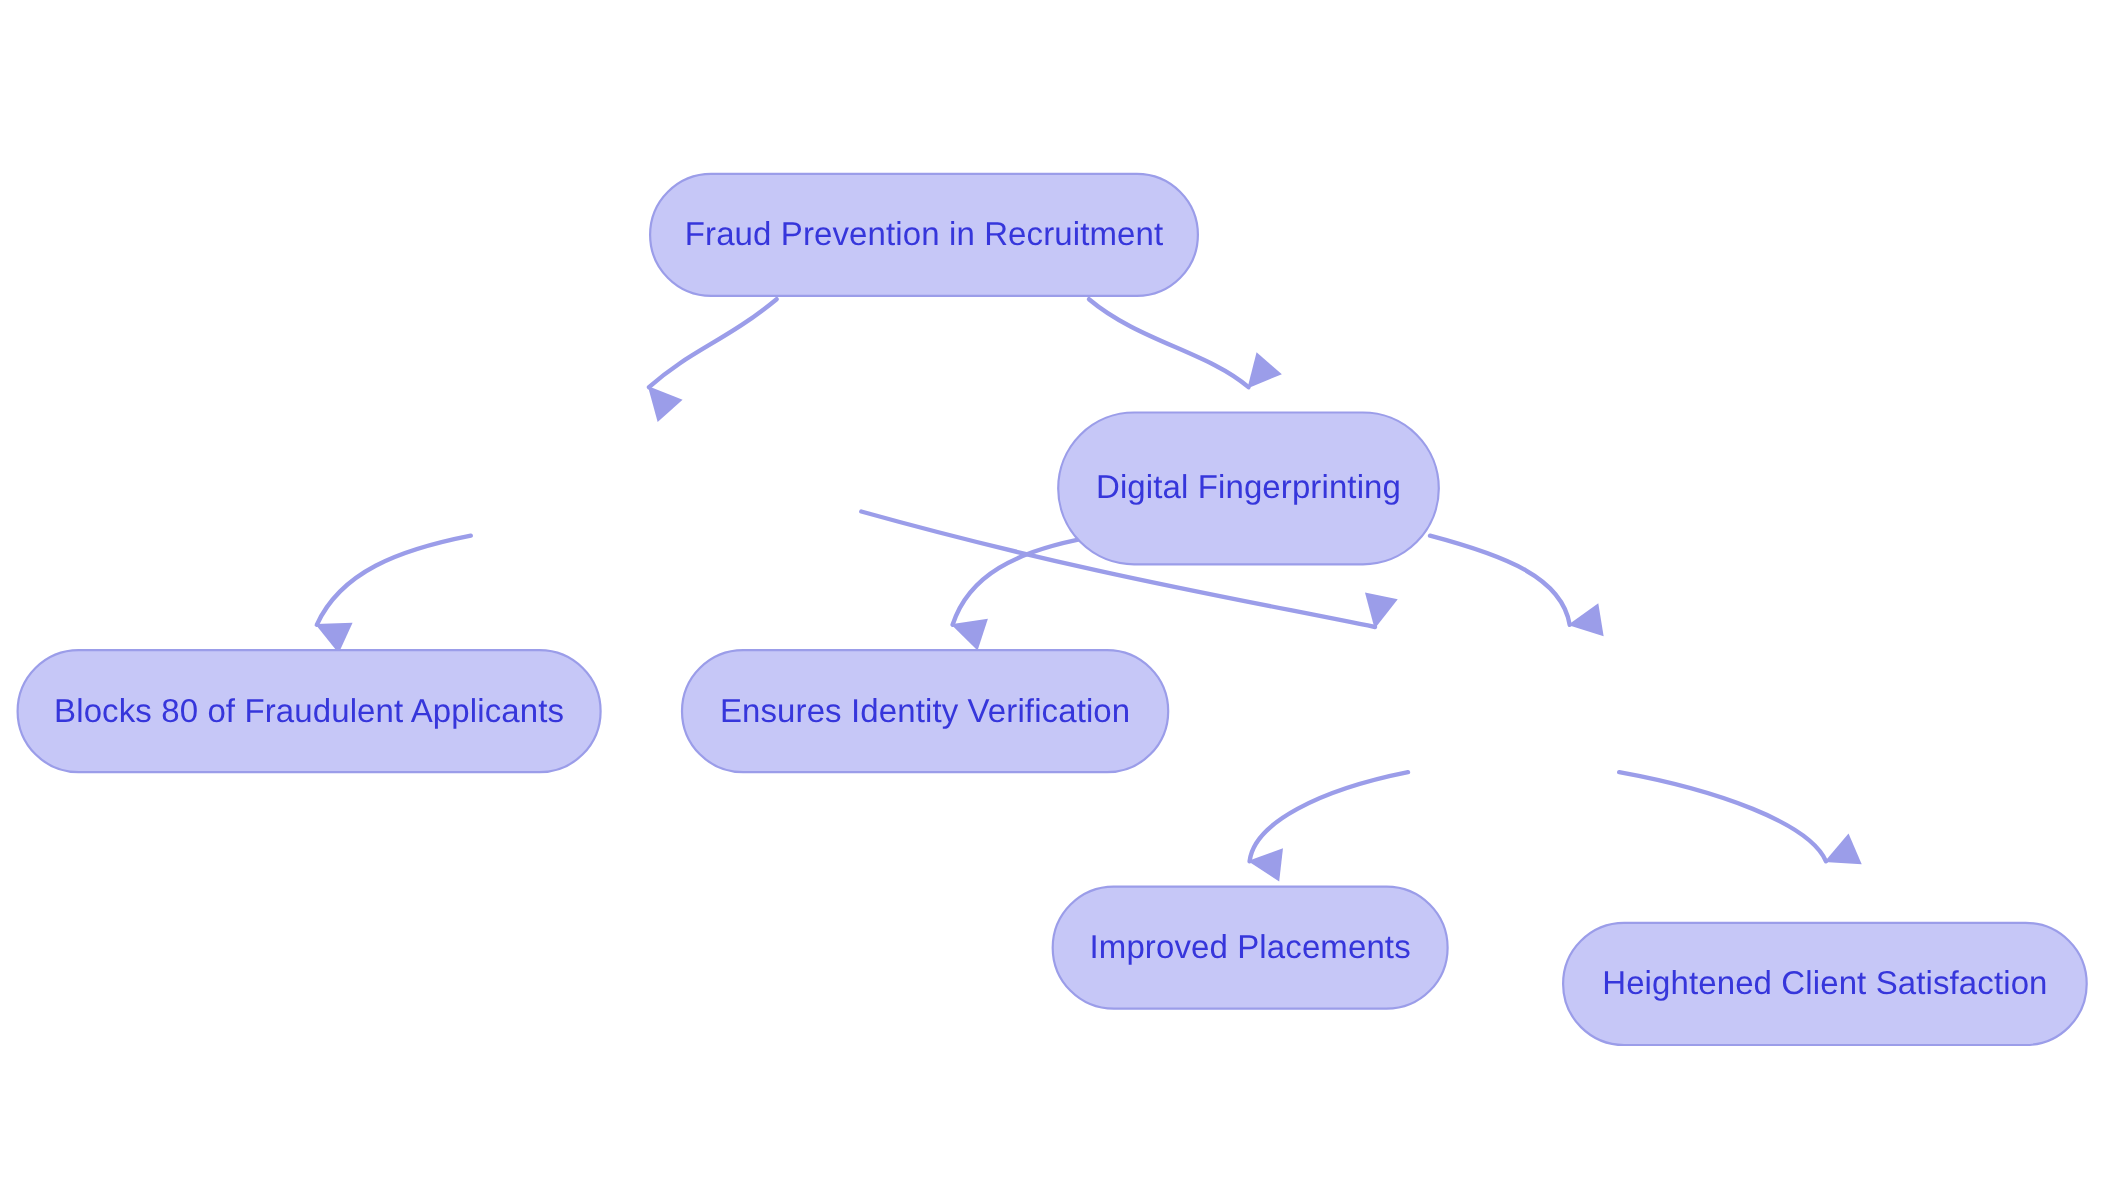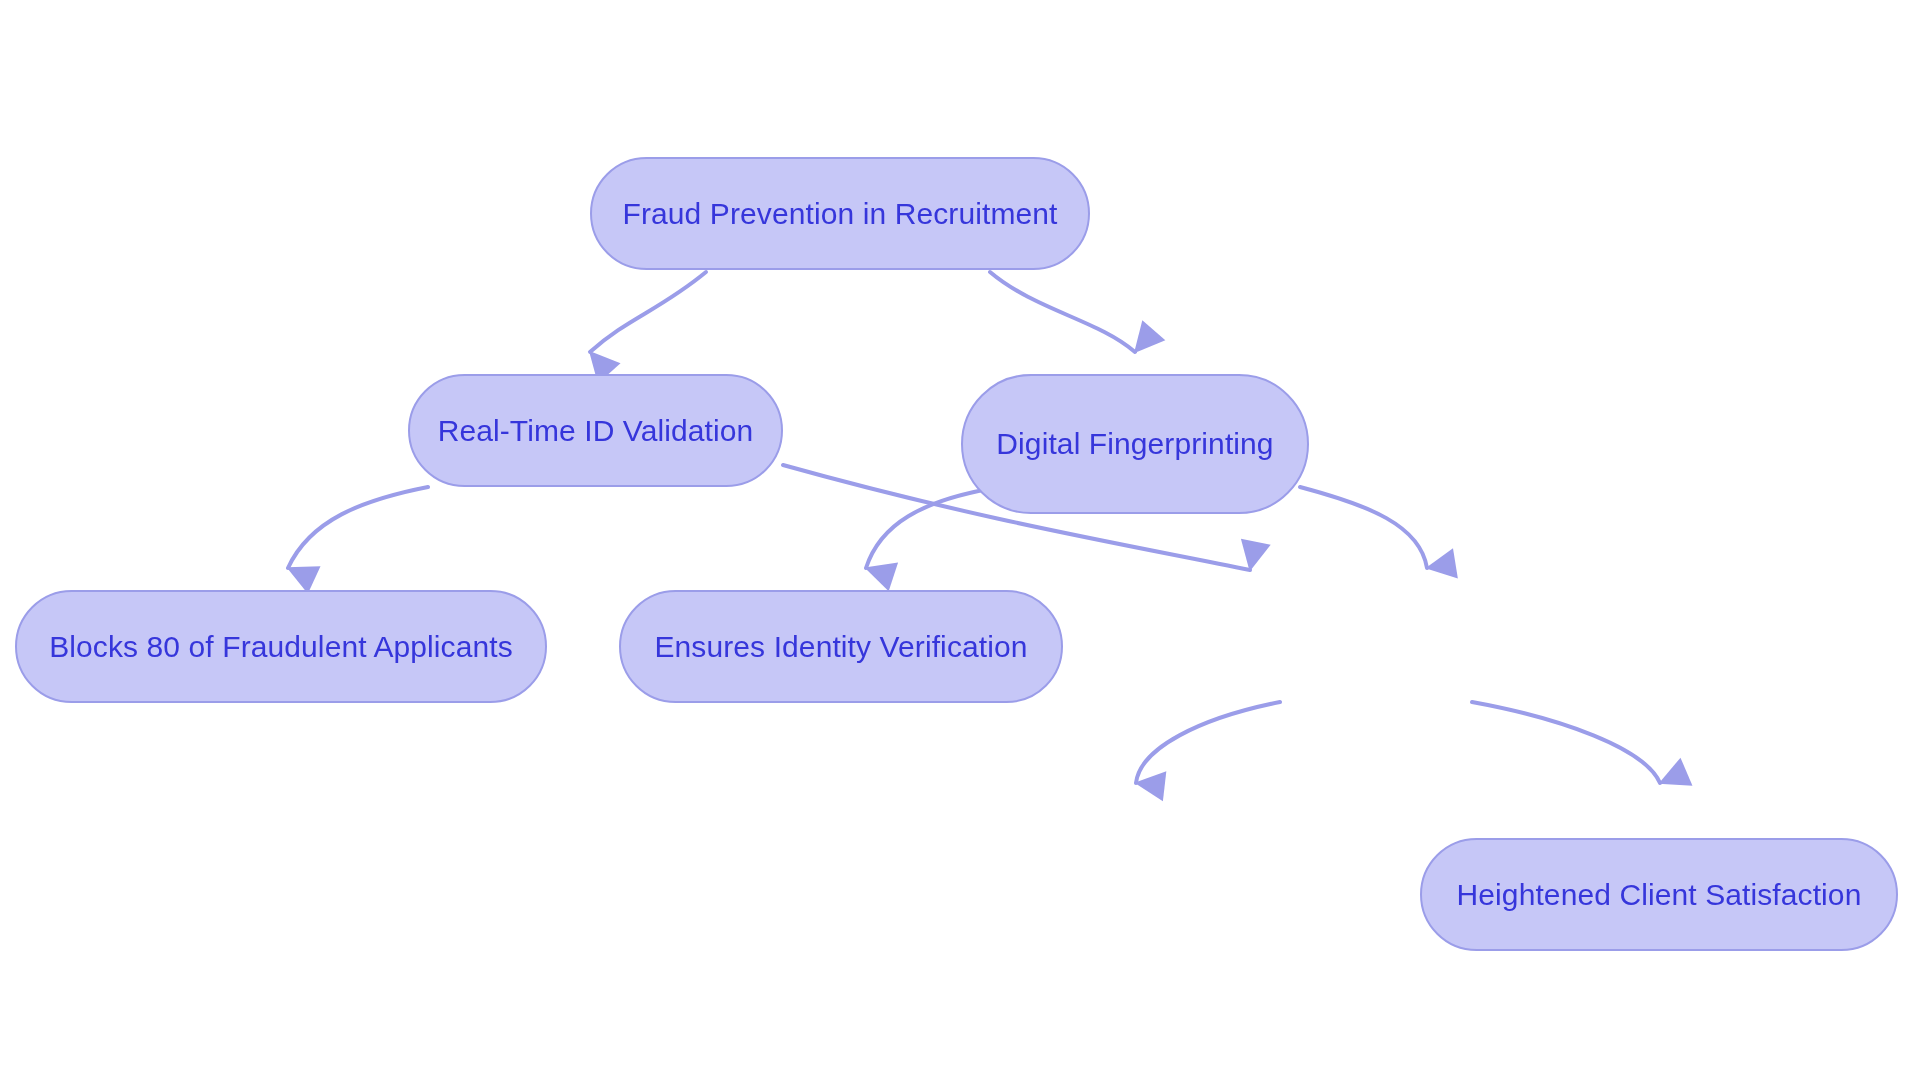--- a/index.html
+++ b/index.html
@@ -77,35 +77,35 @@
       <path d="M 1280 702 C 1200 718, 1140 748, 1136 783" marker-end="url(#arrowhead)"></path>
 
       <path d="M 1472 702 C 1560 718, 1645 748, 1660 783" marker-end="url(#arrowhead)"></path>
     </g>
   </svg>
 
   <div class="node" style="left:590px; top:157px; width:500px; height:113px;">
     <span class="node-label">Fraud Prevention in Recruitment</span>
   </div>
 
-  <div class="node" style="left:408px; top:374px; width:375px; height:113px;">
-    <span class="node-label">Real-Time ID Validation</span>
-  </div>
 
   <div class="node" style="left:961px; top:374px; width:348px; height:140px;">
     <span class="node-label">Digital Fingerprinting</span>
   </div>
 
   <div class="node" style="left:15px; top:590px; width:532px; height:113px;">
     <span class="node-label">Blocks 80 of Fraudulent Applicants</span>
   </div>
 
   <div class="node" style="left:619px; top:590px; width:444px; height:113px;">
     <span class="node-label">Ensures Identity Verification</span>
   </div>
 
 
+  <div class="node" style="left:956px; top:805px; width:361px; height:113px;">
+    <span class="node-label">Improved Placements</span>
+  </div>
 
   <div class="node" style="left:1420px; top:838px; width:478px; height:113px;">
     <span class="node-label">Heightened Client Satisfaction</span>
   </div>
 
 </div>
 
 </body></html>

